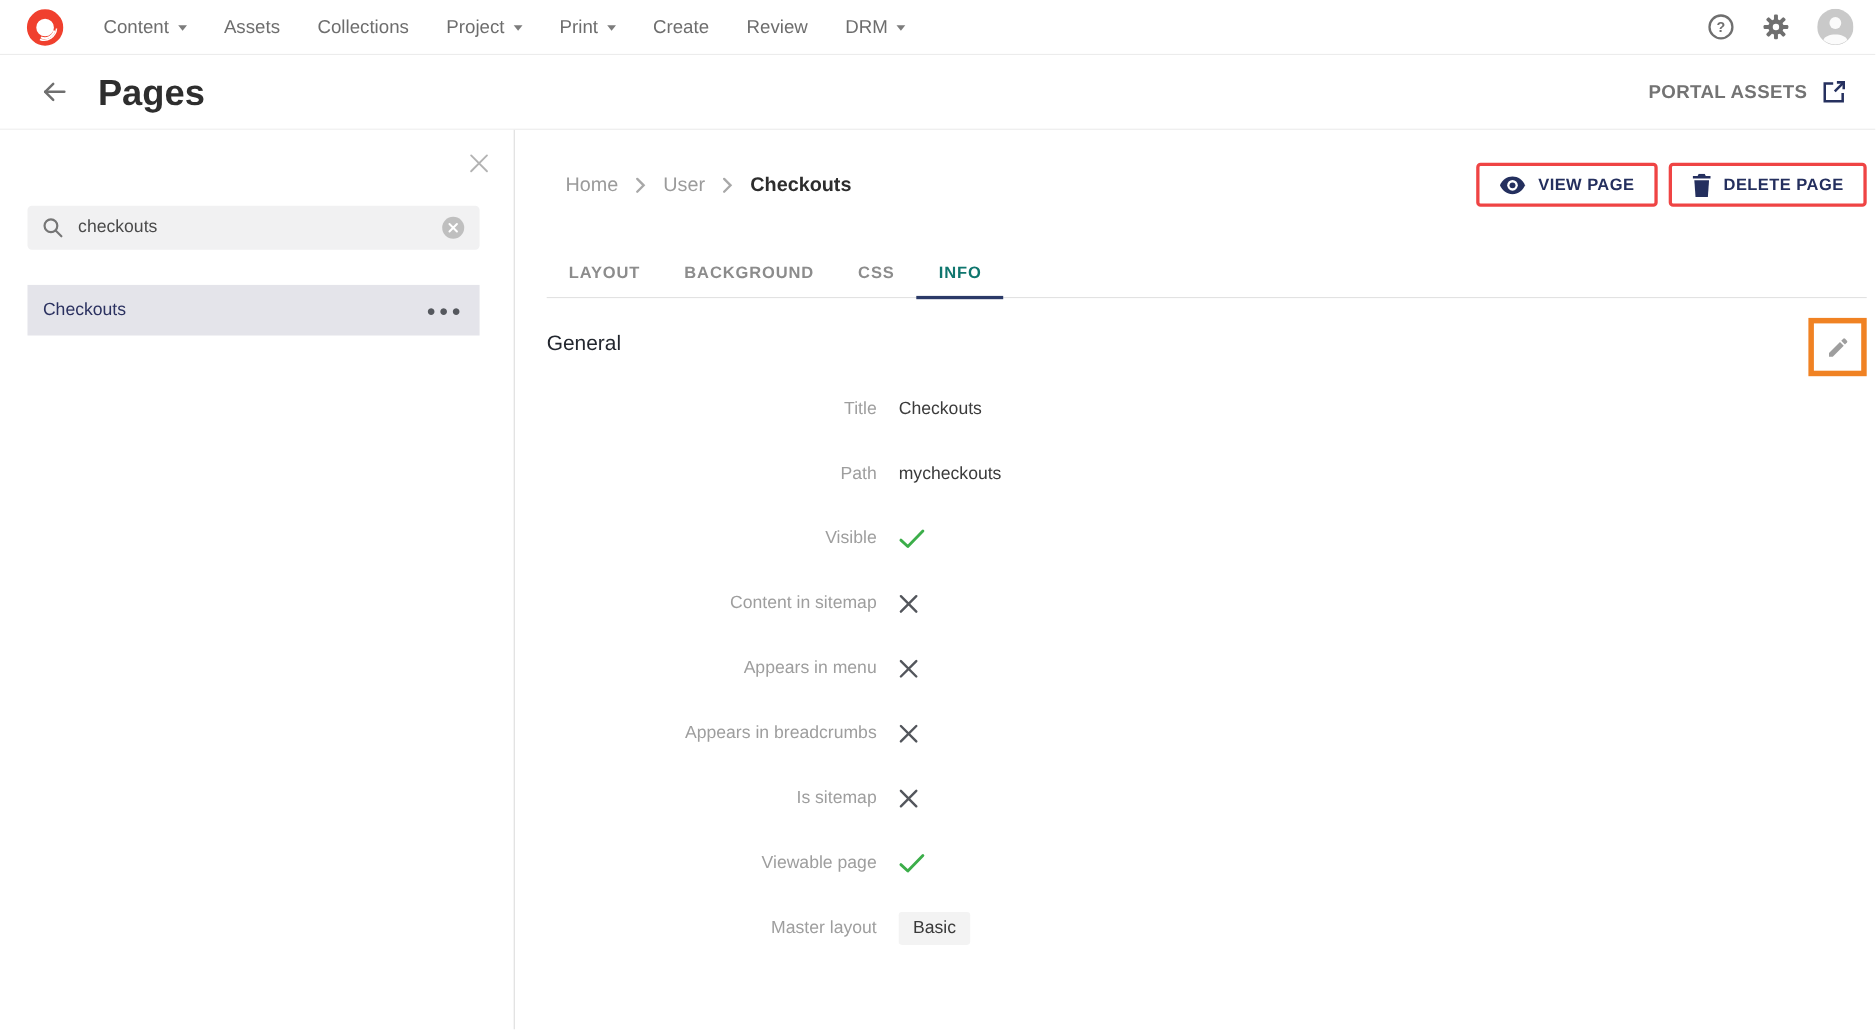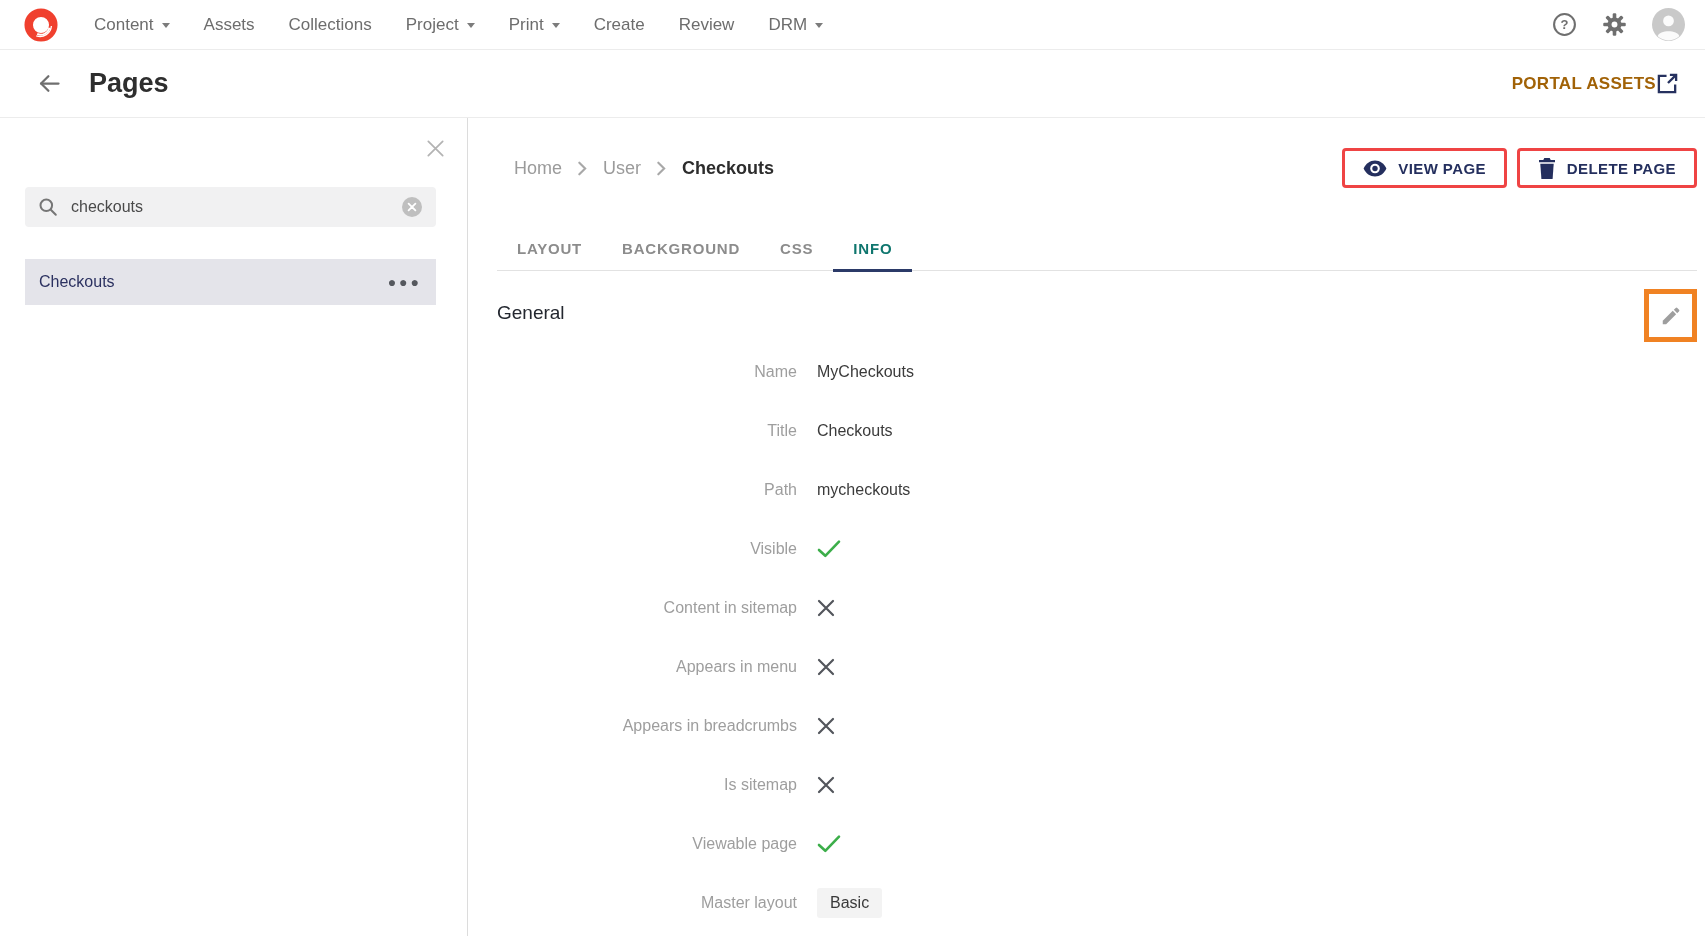--- a/index.html
+++ b/index.html
@@ -13,23 +13,23 @@
   .nav-items { display:flex; align-items:center; gap:34px; }
   .nav-item { display:flex; align-items:center; font-size:17px; color:#6d6d6d; cursor:pointer; }
   .caret { width:0; height:0; border-left:4px solid transparent; border-right:4px solid transparent;
            border-top:5px solid #7c7c7c; margin-left:8px; margin-top:2px; }
   .nav-right { margin-left:auto; display:flex; align-items:center; gap:24px; }
 
   
   .pagehead { height:68px; display:flex; align-items:center; padding:0 26px 0 36px;
               border-bottom:1px solid #ececec; background:#fff; }
   .back { display:flex; align-items:center; cursor:pointer; }
-  .page-title { margin-left:26px; font-size:27px; font-weight:700; color:#2e2e2e; }
-  .portal { margin-left:auto; display:flex; align-items:center; cursor:pointer;
-            color:#a16207; font-size:17px; font-weight:600; letter-spacing:.3px;padding-left:38px; }
+  .page-title { margin-left:26px; font-size:33px; font-weight:700; color:#2e2e2e; }
+  .portal { margin-left:auto; display:flex; align-items:center; gap:13px; cursor:pointer;
+            color:#737373; font-size:17px; font-weight:600; letter-spacing:.3px;padding-left:38px; }
 
   
   .content { display:flex; height:818px; }
 
   
   .sidebar { width:468px; border-right:1px solid #dcdcdc; position:relative; background:#fff; }
   .side-close { position:absolute; top:19px; right:20px; cursor:pointer; }
   .searchbox { margin:69px 31px 0 25px; height:40px; background:#f1f1f2; border-radius:4px;
                display:flex; align-items:center; padding:0 13px; }
   .searchbox input { border:none; background:transparent; outline:none; flex:1; margin-left:13px;
@@ -242,24 +242,20 @@
       <span class="edit-btn">
         <svg width="22" height="22" viewBox="0 0 24 24" fill="#9e9e9e">
             <path d="M3 17.3V21h3.7L17.6 10.1l-3.7-3.7z"></path>
             <path d="M15.1 5.2l3.7 3.7 2-2a1.3 1.3 0 0 0 0-1.8l-1.9-1.9a1.3 1.3 0 0 0-1.8 0z"></path>
           </svg>
       </span>
     </div>
 
     <div class="fields">
 
-      <div class="frow">
-        <span class="flabel">Name</span>
-        <span class="fvalue">MyCheckouts</span>
-      </div>
 
       <div class="frow">
         <span class="flabel">Title</span>
         <span class="fvalue">Checkouts</span>
       </div>
 
       <div class="frow">
         <span class="flabel">Path</span>
         <span class="fvalue">mycheckouts</span>
       </div>

